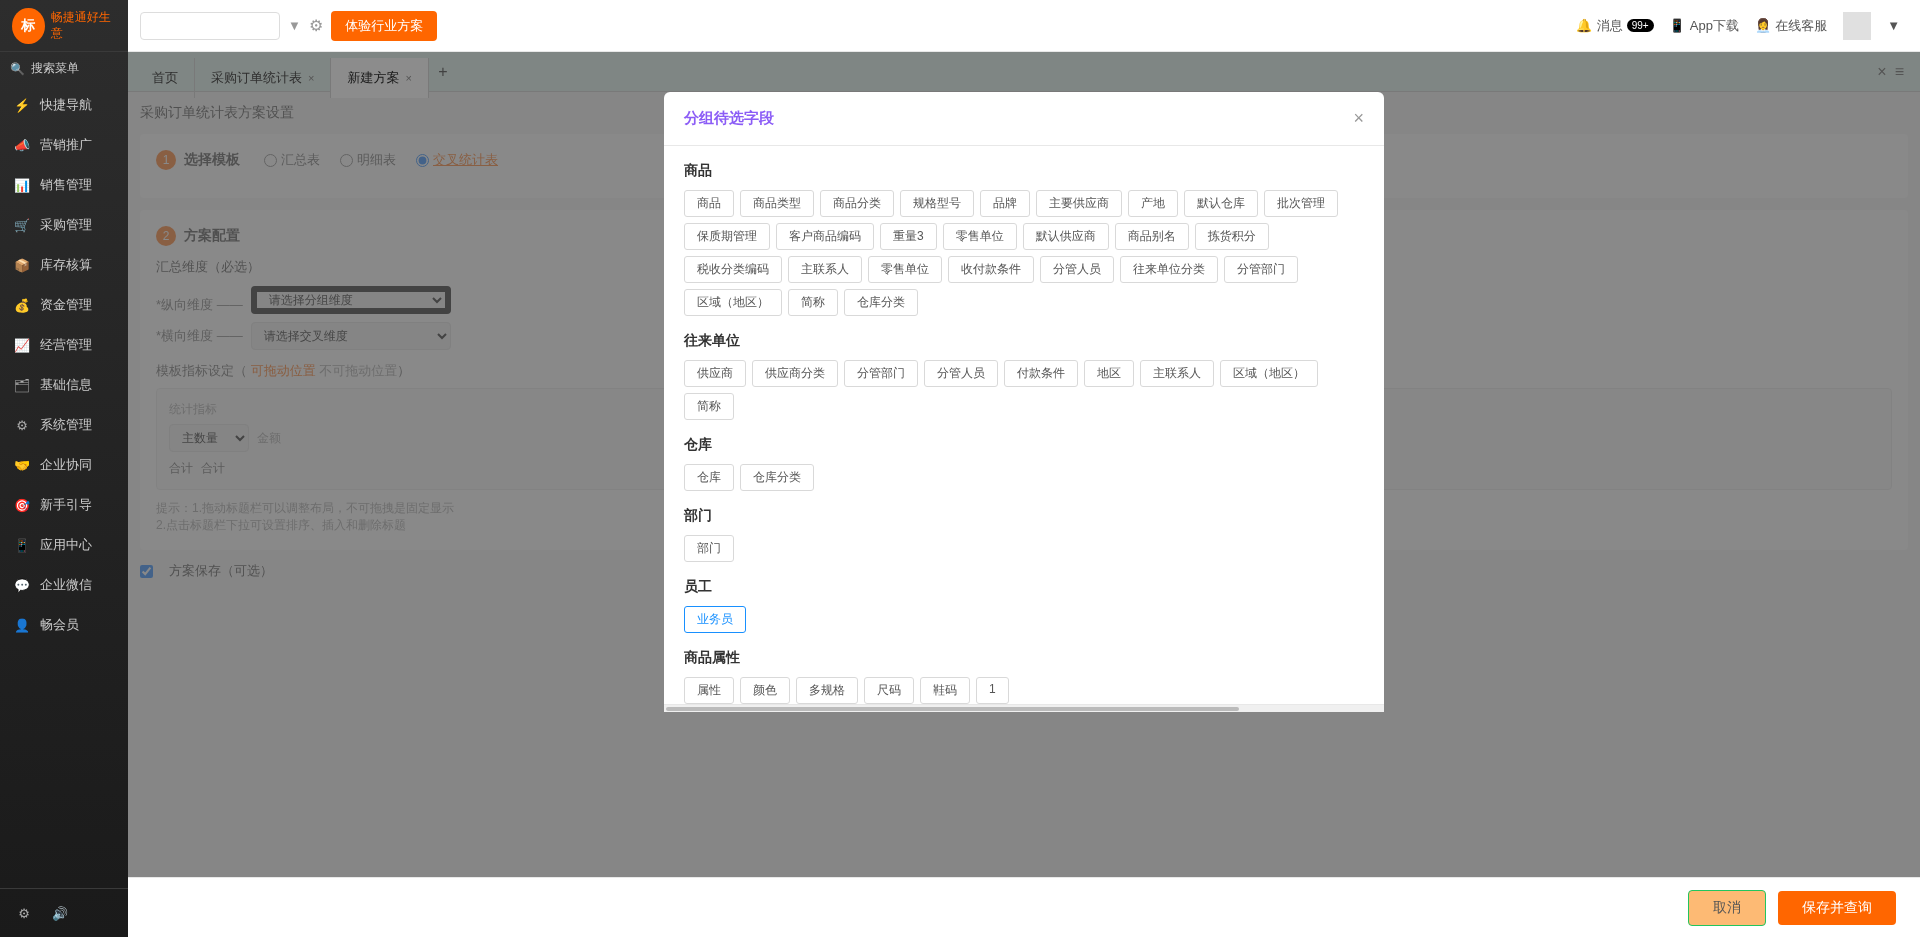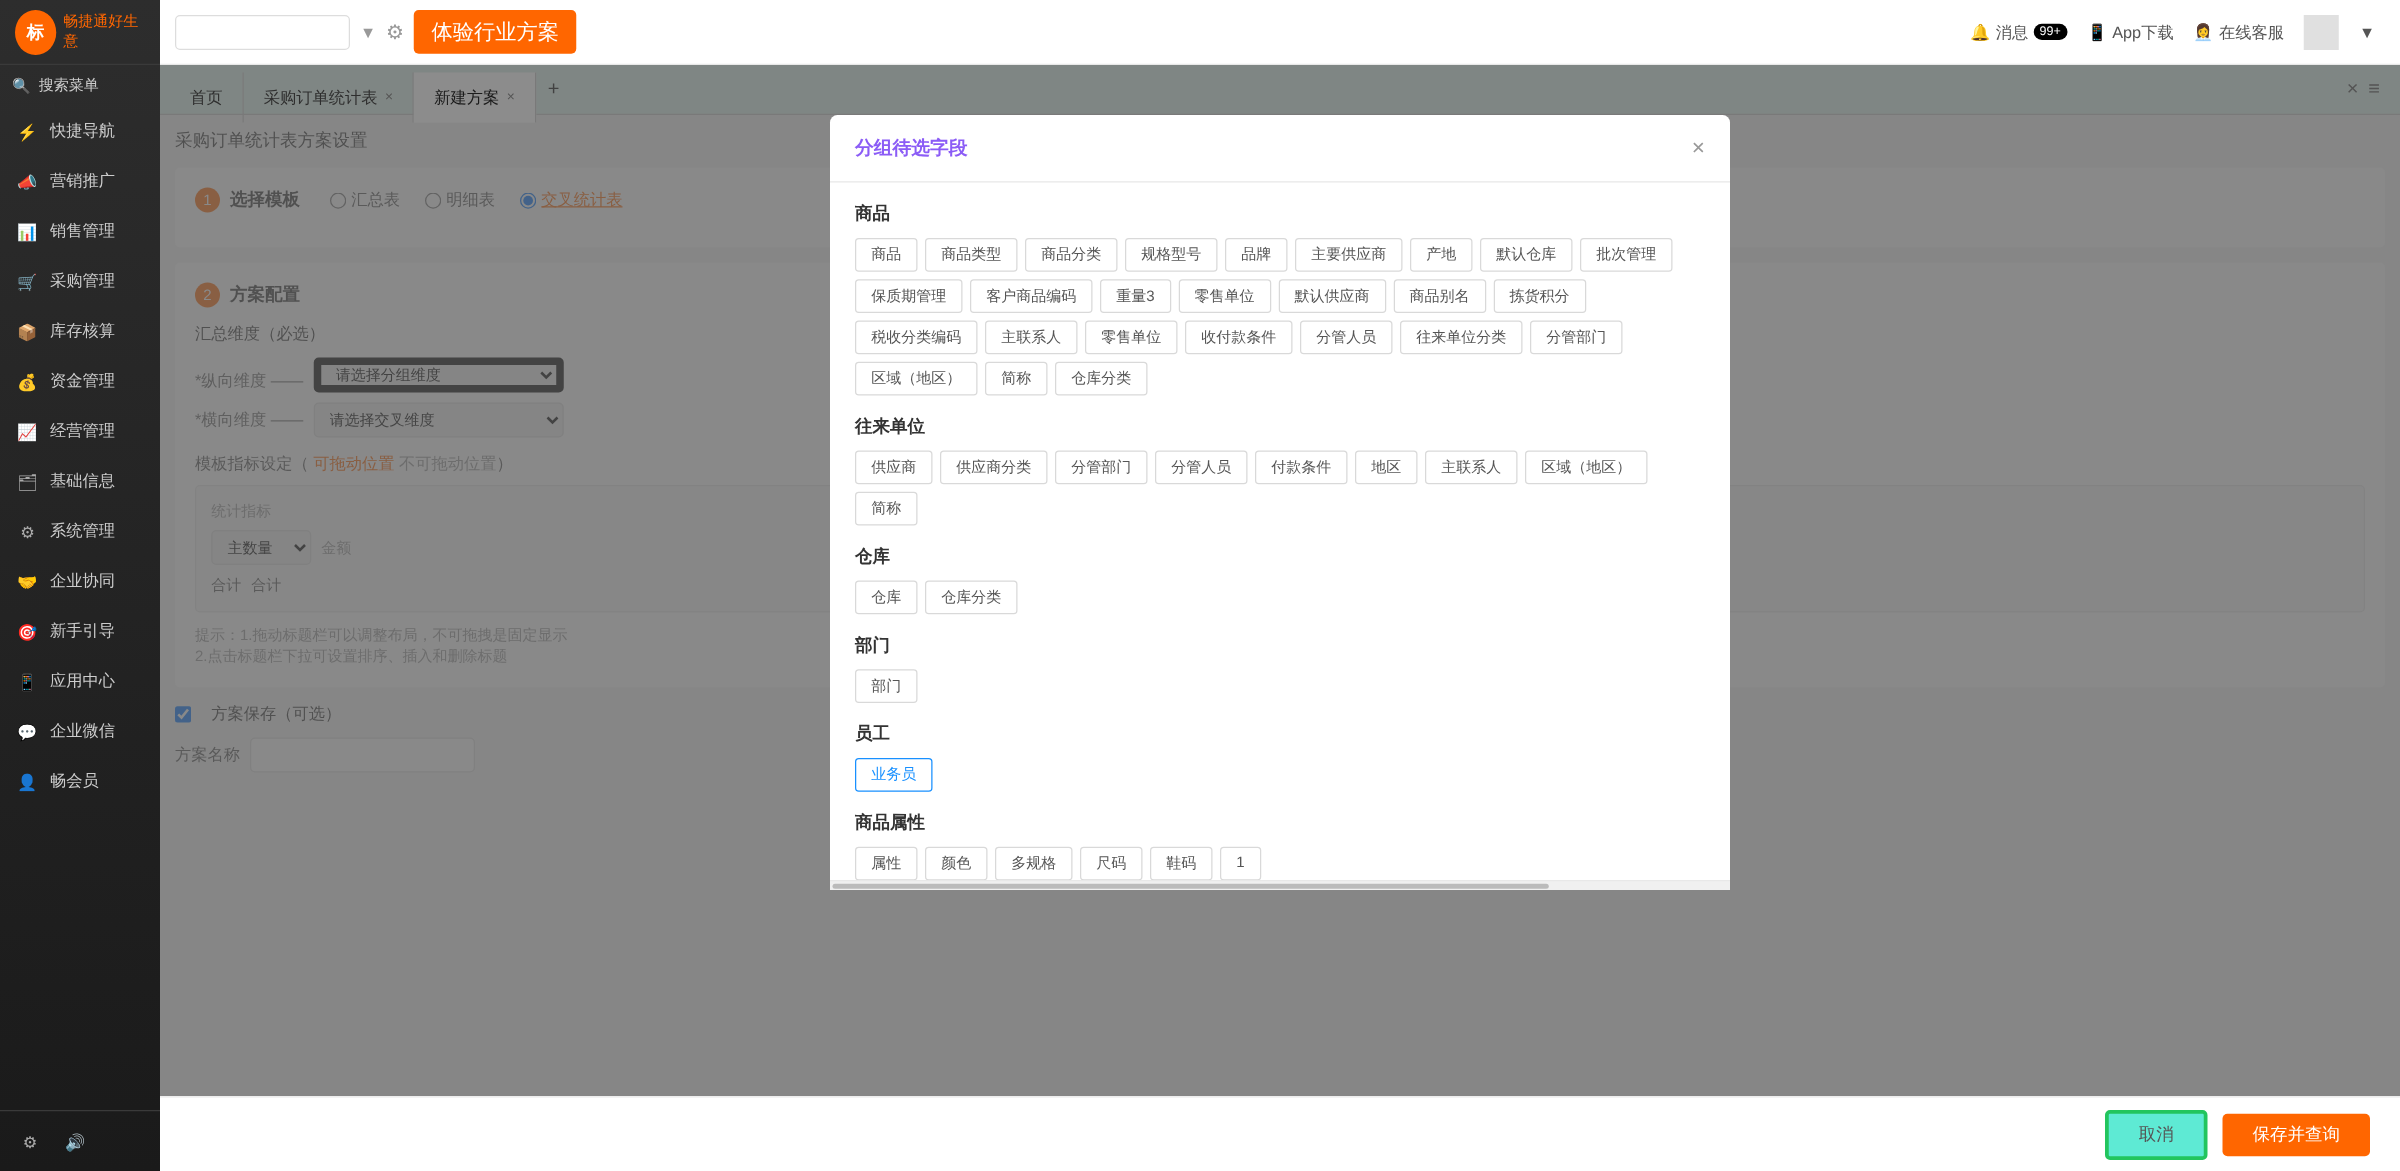--- a/index.html
+++ b/index.html
@@ -32,21 +32,21 @@
     
     .topbar {
       position: fixed; left: 128px; top: 0; right: 0; height: 52px;
       background: #fff; border-bottom: 1px solid #e8e8e8;
       display: flex; align-items: center; z-index: 99;
     }
     .topbar-left { display: flex; align-items: center; padding: 0 12px; gap: 8px; }
     .topbar-input { width: 140px; height: 28px; border: 1px solid #ddd; border-radius: 4px; padding: 0 8px; font-size: 12px; }
     .topbar-btn-exp {
       background: #f60; color: white; border: none; padding: 6px 14px;
-      border-radius: 4px; cursor: pointer; font-size: 17px;
+      border-radius: 4px; cursor: pointer; font-size: 13px;
     }
     .topbar-right {
       margin-left: auto; display: flex; align-items: center; gap: 16px; padding-right: 20px;
     }
     .topbar-right-item { display: flex; align-items: center; gap: 4px; cursor: pointer; color: #555; font-size: 13px; }
     .badge { background: #000000; color: white; border-radius: 10px; padding: 1px 5px; font-size: 10px; }
 
     
     .tabbar {
       position: fixed; left: 128px; top: 52px; right: 0; height: 40px;
@@ -113,22 +113,22 @@
     .modal-scrollbar-thumb { width: 80%; height: 4px; background: #bbb; border-radius: 2px; }
 
     
     .bottom-bar {
       position: fixed; left: 128px; bottom: 0; right: 0; height: 60px;
       background: white; border-top: 1px solid #e8e8e8;
       display: flex; align-items: center; justify-content: flex-end;
       padding: 0 24px; gap: 12px; z-index: 201;
     }
     .btn-cancel {
-      padding: 8px 24px; border: 3px solid #22c55e; border-radius: 4px;
-      background: #5eead4; cursor: pointer; font-size: 14px; color: #555;
+      padding: 8px 24px; border: 1px solid #22c55e; border-radius: 4px;
+      background: #fdba74; cursor: pointer; font-size: 14px; color: #555;
     }
     .btn-save {
       padding: 8px 24px; border: none; border-radius: 4px;
       background: #f60; color: white; cursor: pointer; font-size: 14px;
     }
 
     
     .sidebar-bottom {
       margin-top: auto; padding: 10px; display: flex; gap: 8px; border-top: 1px solid #3a3a3a;
     }
@@ -316,24 +316,20 @@
     </div>
     <div style="font-size:12px;color:#999;margin-top:10px;">
       提示：1.拖动标题栏可以调整布局，不可拖拽是固定显示<br>
       2.点击标题栏下拉可设置排序、插入和删除标题
     </div>
   </div>
 
   <div style="display:flex;align-items:center;gap:16px;margin-bottom:10px;">
     <input type="checkbox" checked="" style="">
     <span style="font-size:13px;color:#333;">方案保存（可选）</span>
-  </div>
-  <div style="display:flex;align-items:center;gap:8px;">
-    <span style="font-size:13px;color:#555;">方案名称</span>
-    <input type="text" style="width: 180px; height: 28px; border: 1px solid rgb(221, 221, 221); border-radius: 4px; padding: 0px 8px; font-size: 12px;">
   </div>
 </div>
 
 <div class="modal-overlay">
   <div class="modal">
     <div class="modal-header">
       <span class="modal-title">分组待选字段</span>
       <span class="modal-close">×</span>
     </div>
 

